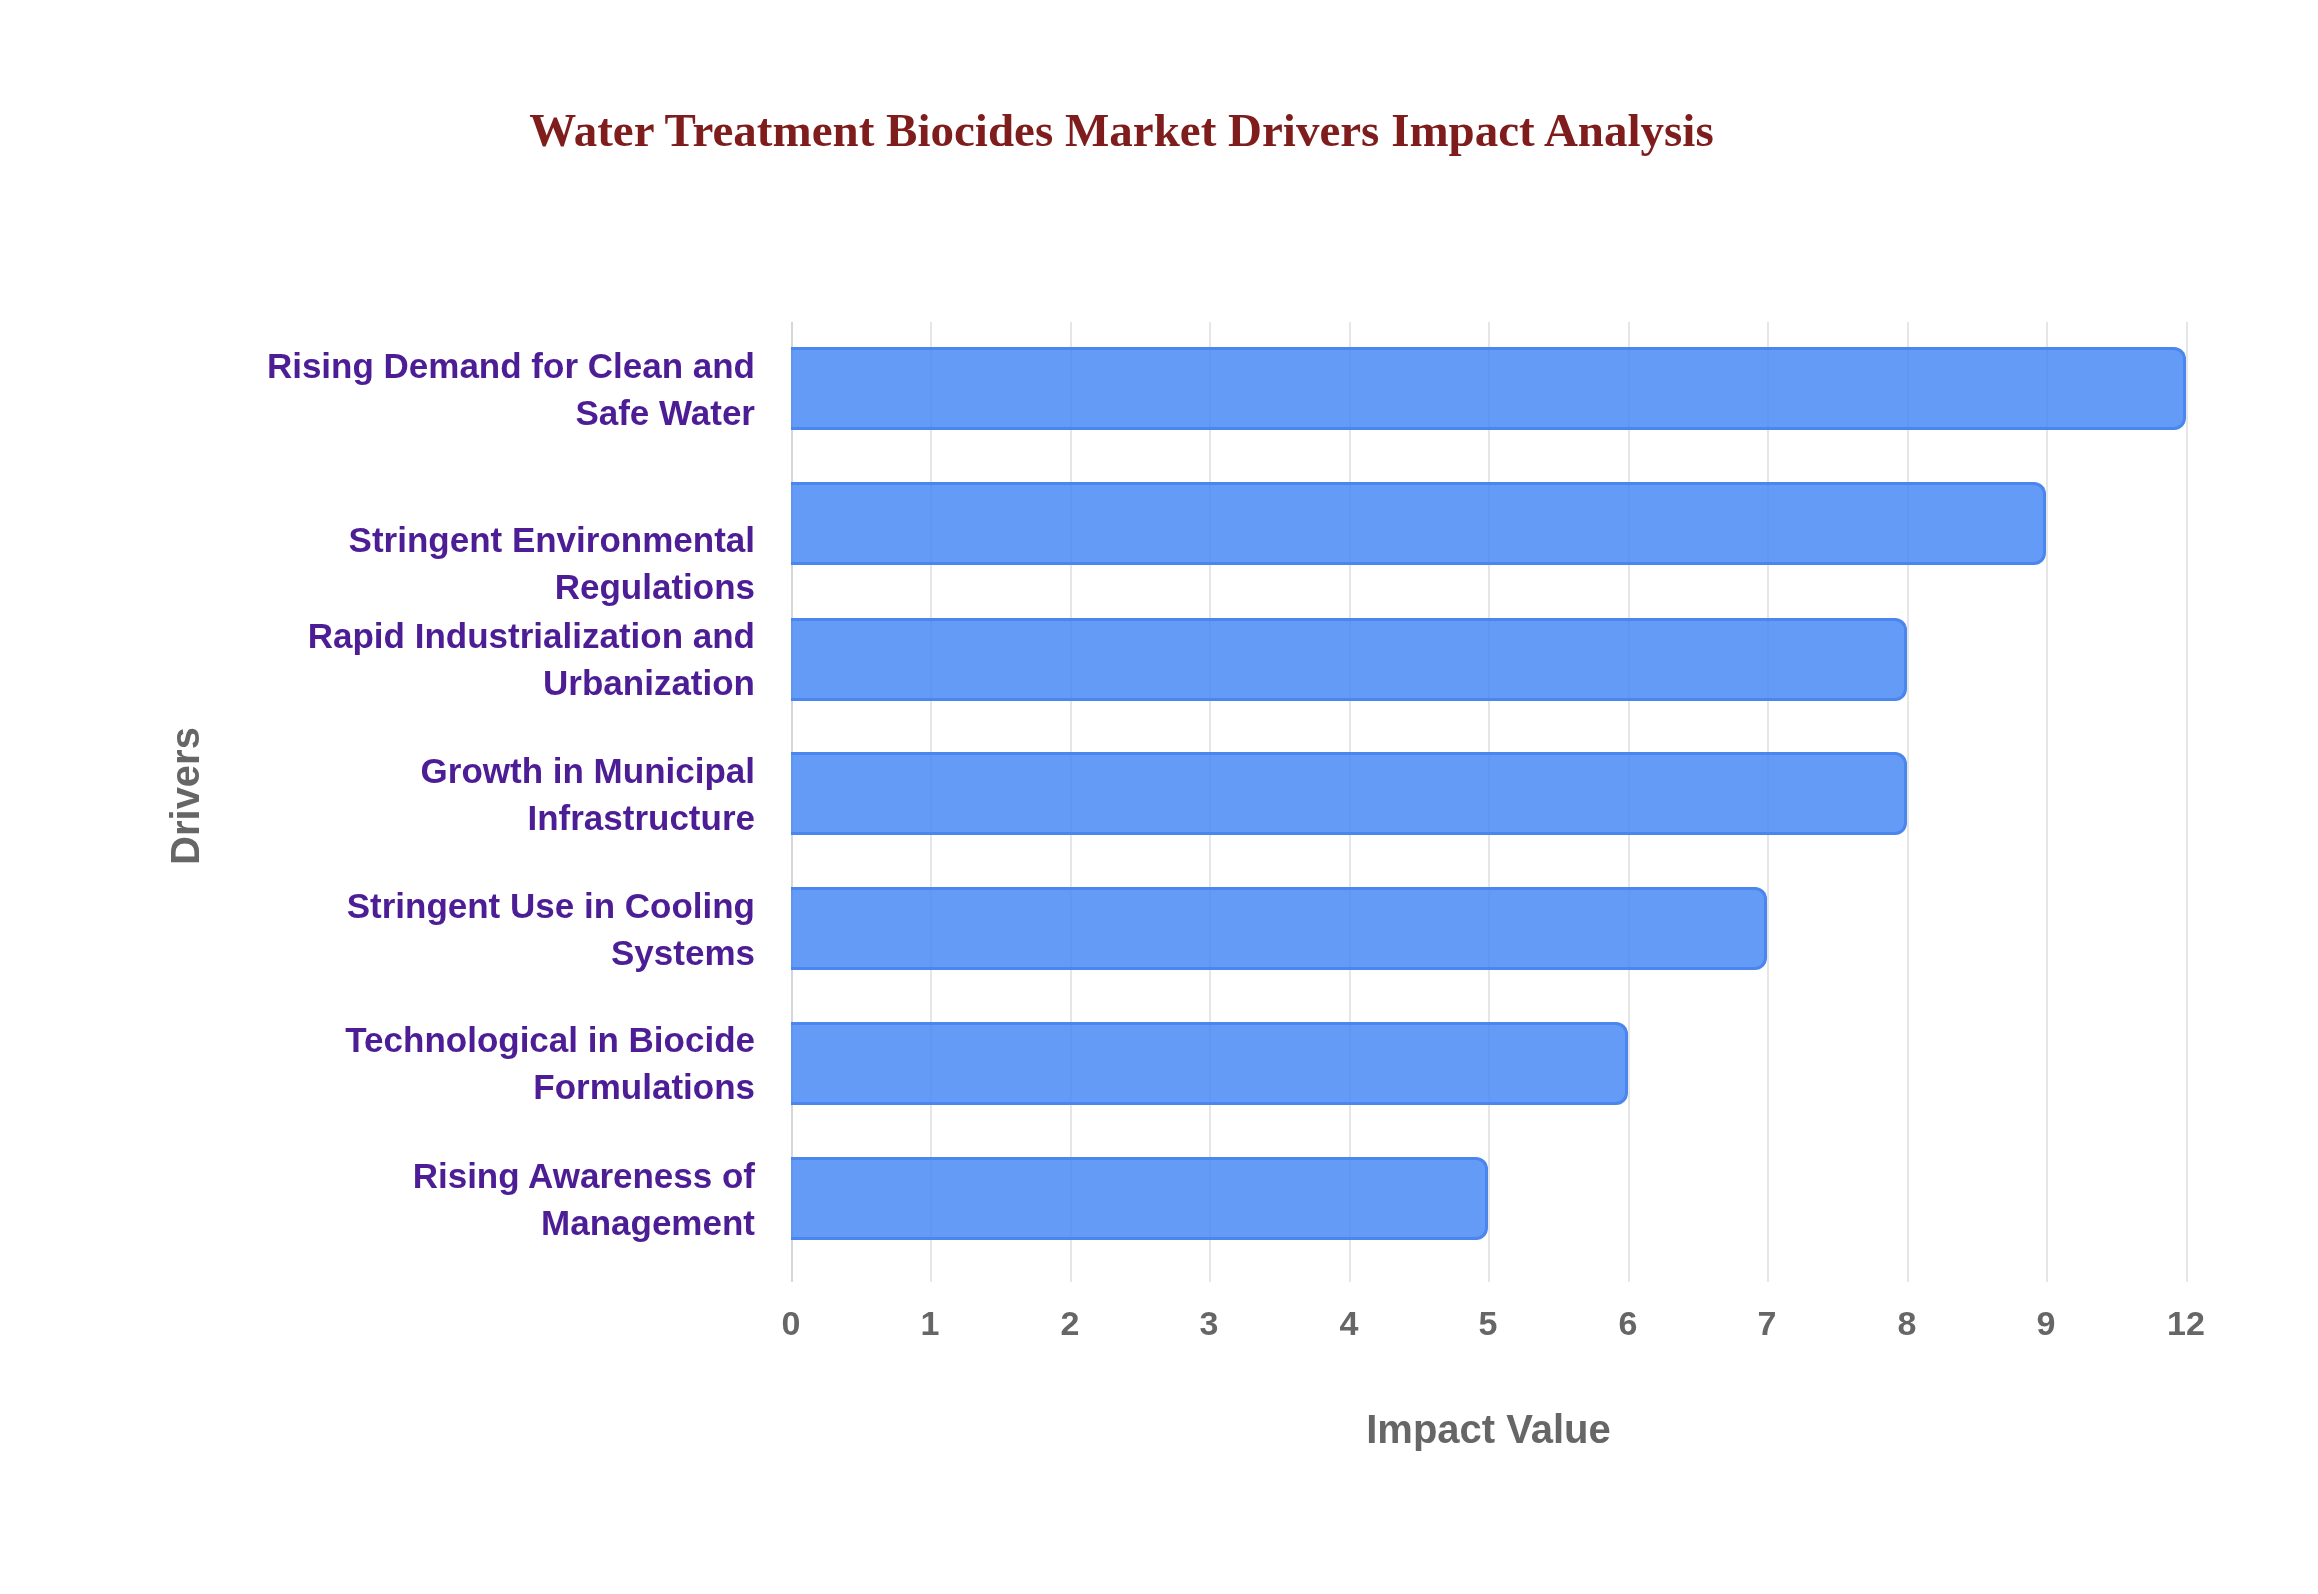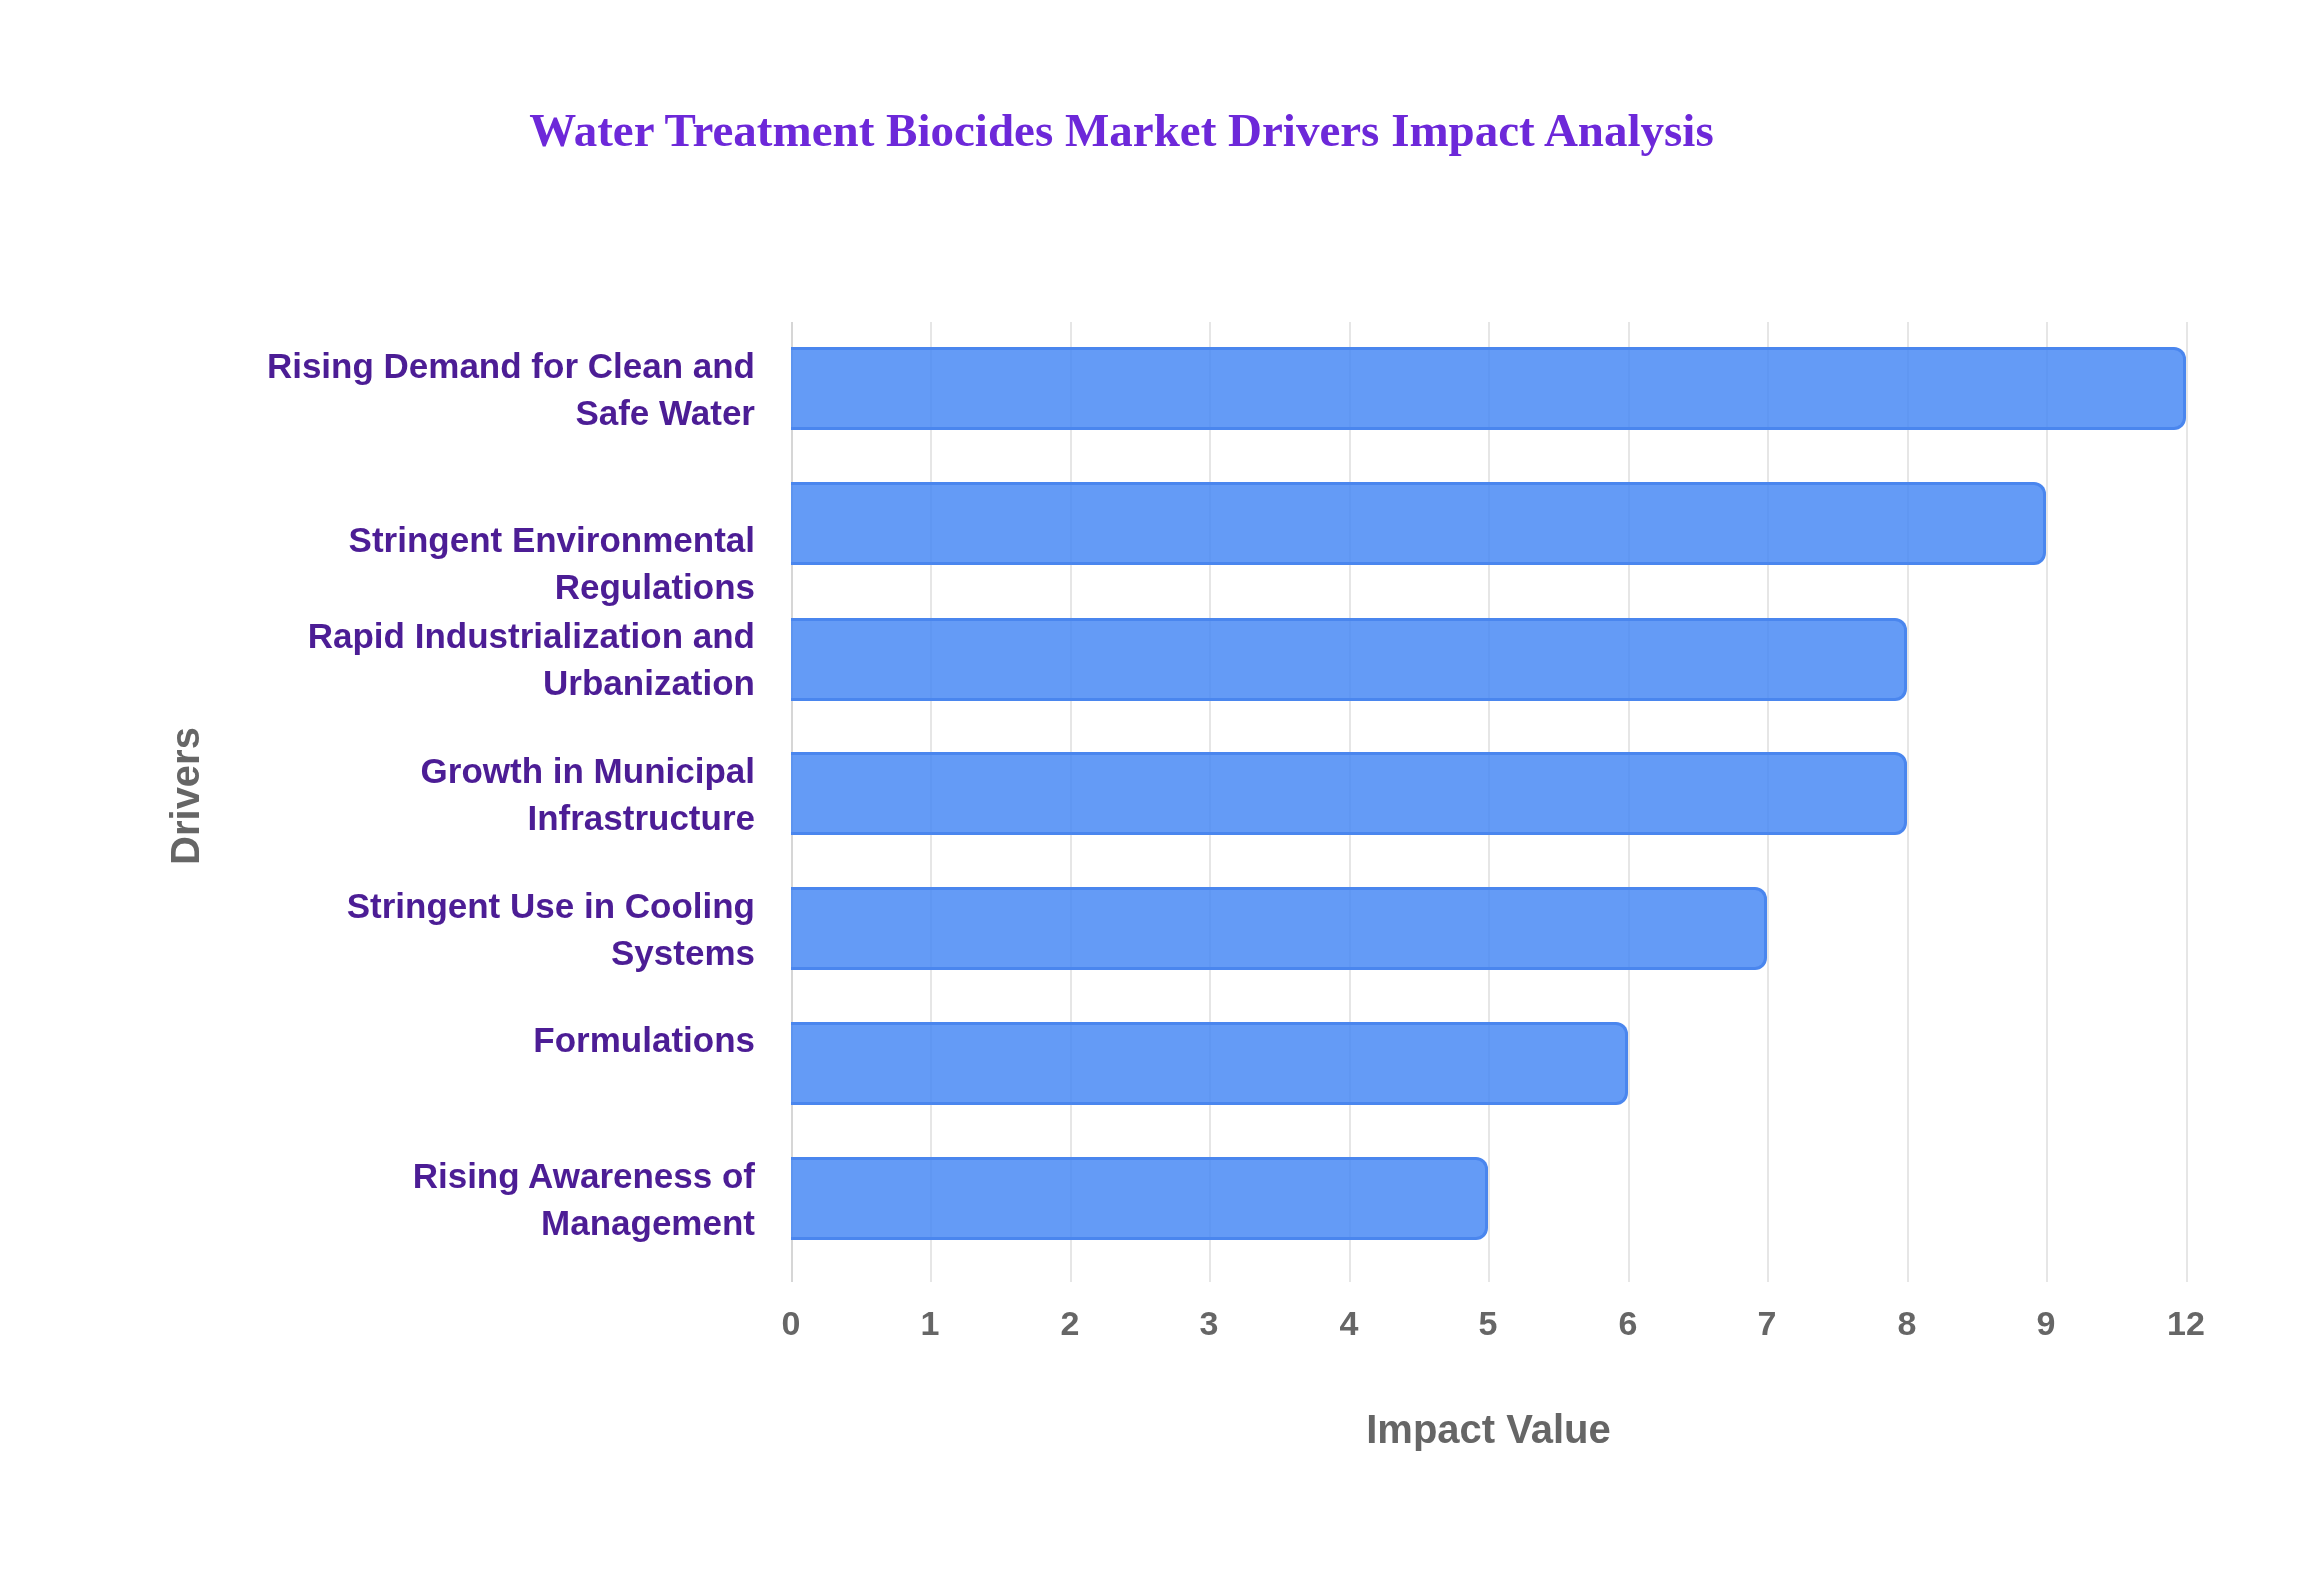--- a/index.html
+++ b/index.html
@@ -1,20 +1,20 @@
 <!DOCTYPE html>
 <html style="font-size:9.7px"><head>
   <meta charset="utf-8">
   <style>
     html, body { margin: 0; padding: 0; background: #ffffff; }
     body { width: 2319px; height: 1594px; position: relative; overflow: hidden; }
     .chart-title {
       position: absolute; left: 0; width: 2243px; top: 103px;
       text-align: center; font-family: "Liberation Serif", serif;
-      font-weight: bold; font-size: 47px; color: #6d28d9;
+      font-weight: bold; font-size: 47px; color: #7f1d1d;
       transform: scaleX(1.0);
     }
     .plot {
       position: absolute; left: 791px; top: 322px; width: 1395px; height: 946px;
     }
     .gridline {
       position: absolute; top: 0; height: 960px; width: 1.8px; background: #e6e6e6;
     }
     .axis-line {
       position: absolute; left: 0; top: 0; width: 1.8px; height: 960px; background: #d6d6d6;
@@ -69,20 +69,21 @@
     </div>
     <div class="ylabel" style="top: 747px;">
       <div>Growth in Municipal</div>
       <div>Infrastructure</div>
     </div>
     <div class="ylabel" style="top: 882px;">
       <div>Stringent Use in Cooling</div>
       <div>Systems</div>
     </div>
     <div class="ylabel" style="top: 1016px;">
+      <div>Technological in Biocide</div>
       <div>Formulations</div>
     </div>
     <div class="ylabel" style="top: 1152px;">
       <div>Rising Awareness of</div>
       <div>Management</div>
     </div>
   </div>
 
 <div class="plot" id="plot">
   <div class="axis-line"></div>

